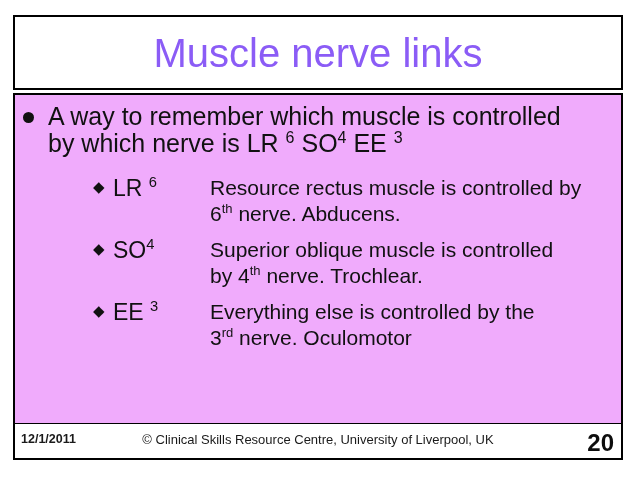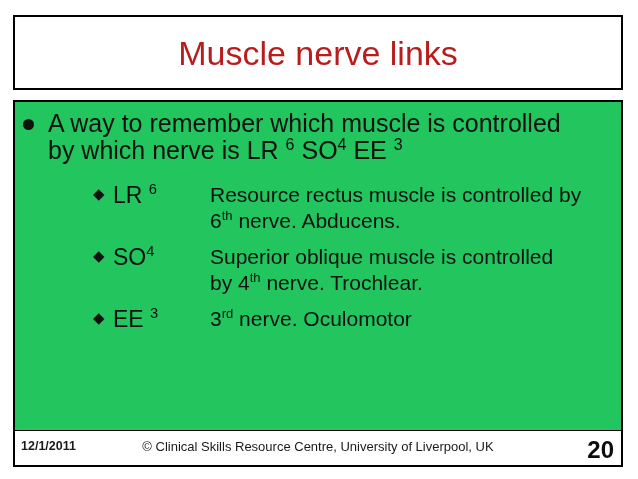--- a/index.html
+++ b/index.html
@@ -17,35 +17,35 @@
   .title-box {
     position: absolute;
     left: 13px; top: 15px;
     width: 610px; height: 75px;
     border: 2px solid #000000;
     box-sizing: border-box;
     display: flex; align-items: center; justify-content: center;
     background: #ffffff;
   }
   .title-text {
-    font-size: 34px;
+    font-size: 40px;
     line-height: 1;
-    color: #b91c1c;
+    color: #8b5cf6;
     white-space: nowrap;
     letter-spacing: 0px;
   }
 
   
   .content-box {
     position: absolute;
-    left: 13px; top: 100px;
+    left: 13px; top: 93px;
     width: 610px; height: 367px;
     border: 2px solid #000000;
     box-sizing: border-box;
-    background: #22c55e;
+    background: #f0abfc;
   }
 
   
   .main-bullet {
     position: relative;
     margin-top: 8px;
     padding-left: 33px;
     padding-right: 6px;
     font-size: 25px;
     line-height: 27px;
@@ -162,20 +162,21 @@
         <div class="sb-desc">
           <div><span>Superior oblique muscle is controlled</span></div>
           <div><span>by 4</span><span class="sup-small">th</span><span> nerve. Trochlear.</span></div>
         </div>
       </div>
 
       <div class="sub-bullet">
         <span class="sb-marker">◆</span>
         <span class="sb-term"><span>EE </span><span class="sup-big">3</span></span>
         <div class="sb-desc">
+          <div><span>Everything else is controlled by the</span></div>
           <div><span>3</span><span class="sup-small">rd</span><span> nerve. Oculomotor</span></div>
         </div>
       </div>
 
     </div>
 
     <div class="footer">
       <span class="footer-date">12/1/2011</span>
       <span class="footer-copy">© Clinical Skills Resource Centre, University of Liverpool, UK</span>
       <span class="footer-page">20</span>

